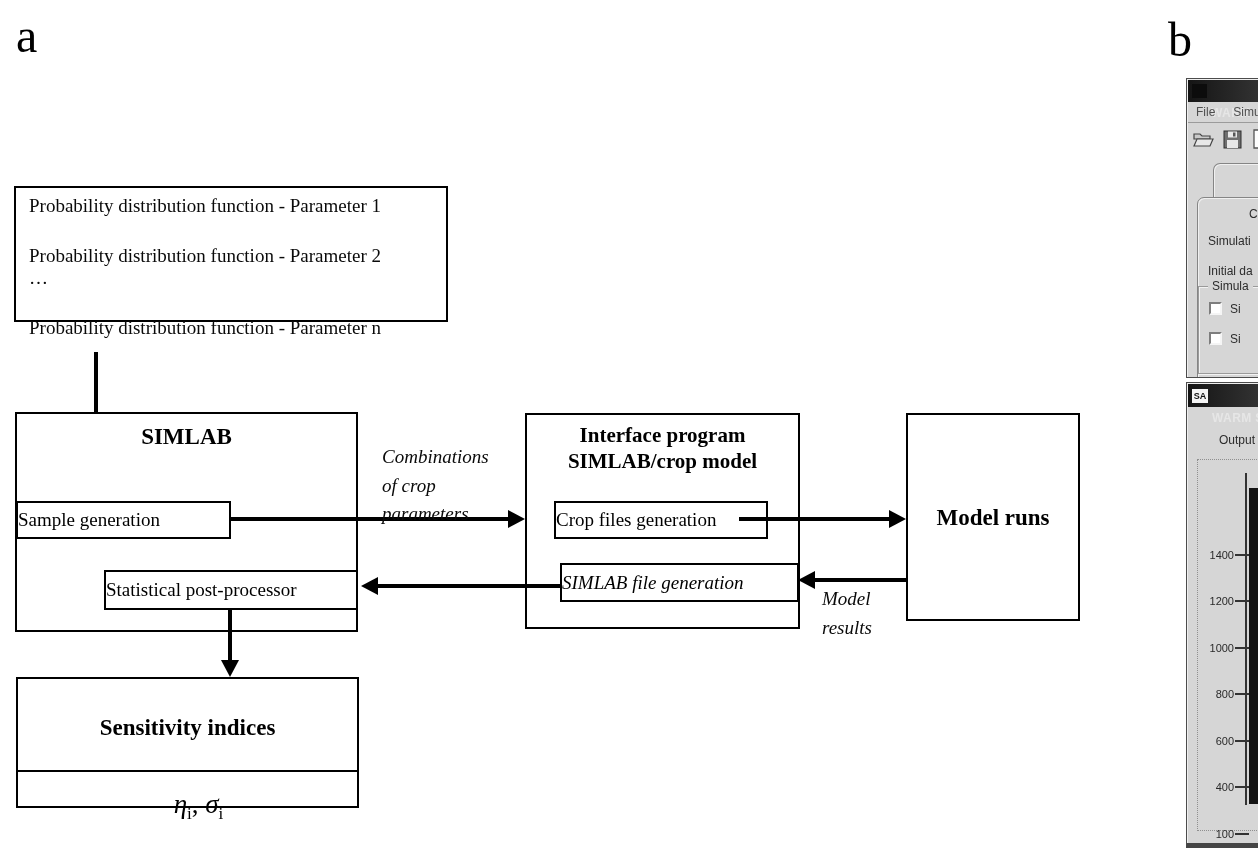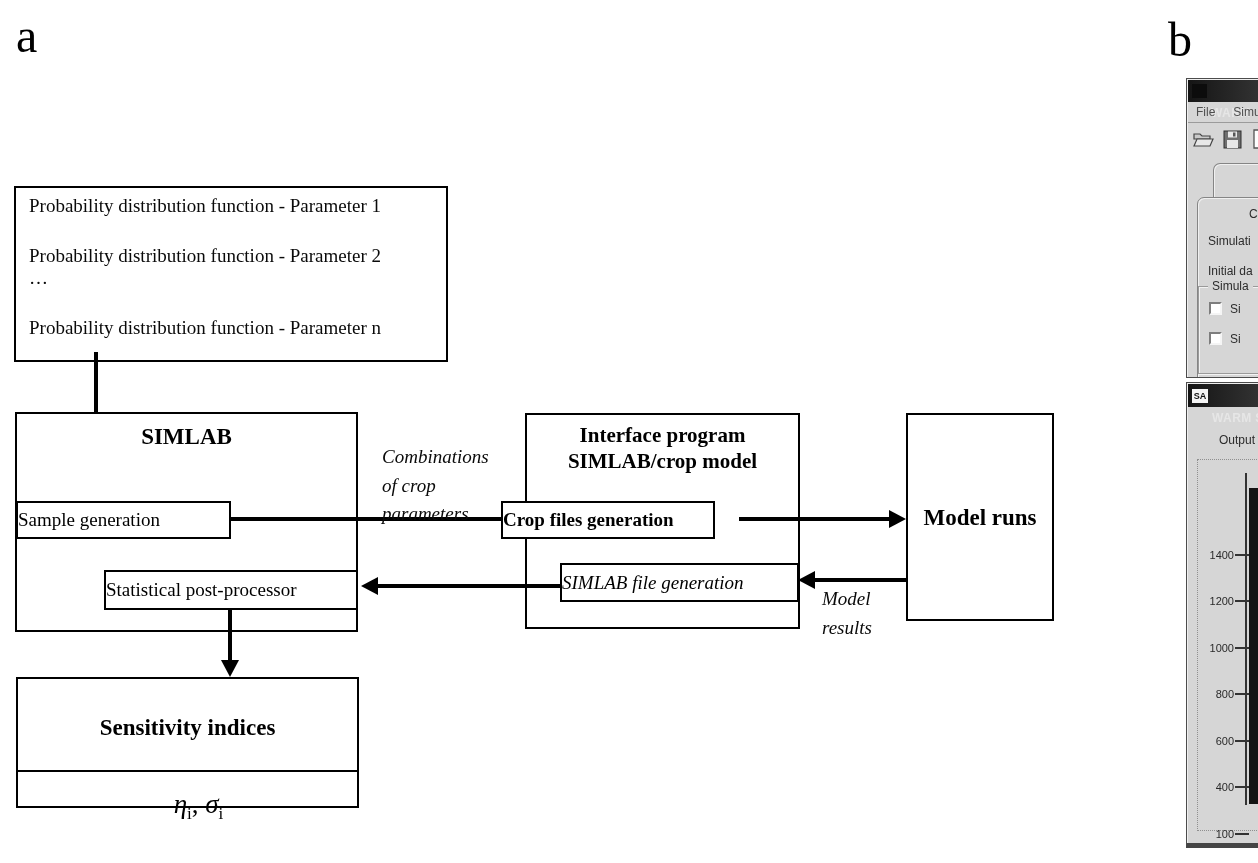--- a/index.html
+++ b/index.html
@@ -43,21 +43,21 @@
   .ytick { position:absolute; height:2px; background:#333; width:14px; }
   .chart-bar { position:absolute; background:#141414; }
 </style>
 </head>
 <body>
 
 <div class="stage">
 
   <div class="panel-label" style="left:16px; top:8px;">a</div>
 
-  <div class="dbox" style="left:14px; top:186px; width:434px; height:176px;">
+  <div class="dbox" style="left:14px; top:186px; width:434px; height:136px;">
     <div class="dtext" style="left:13px; top:7px;">Probability distribution function - Parameter 1</div>
     <div class="dtext" style="left:13px; top:57px;">Probability distribution function - Parameter 2</div>
     <div class="dtext" style="left:13px; top:79px;">…</div>
     <div class="dtext" style="left:13px; top:129px;">Probability distribution function - Parameter n</div>
   </div>
 
   <div class="ln" style="left:94px; top:352px; width:4px; height:132px;"></div>
   <div class="tri tri-down" style="left:87px; top:483px;"></div>
 
   <div class="dbox" style="left:15px; top:412px; width:343px; height:220px;">
@@ -75,31 +75,31 @@
   <div class="ital" style="left:382px; top:443px; width:120px;">
     <div>Combinations</div>
     <div>of crop</div>
     <div>parameters</div>
   </div>
 
   <div class="dbox" style="left:525px; top:413px; width:275px; height:216px;">
     <div class="dtitle" style="top:8px;">Interface program</div>
     <div class="dtitle" style="top:34px;">SIMLAB/crop model</div>
   </div>
-  <div class="dbox centered" style="left:501px; top:501px; width:214px; height:38px;font-weight:bold;">
+  <div class="dbox centered" style="left:554px; top:501px; width:214px; height:38px;">
     <span>Crop files generation</span>
   </div>
   <div class="dbox centered" style="left:560px; top:563px; width:239px; height:39px;font-style:italic;">
     <span>SIMLAB file generation</span>
   </div>
 
   <div class="ln" style="left:739px; top:517px; width:152px; height:4px;"></div>
   <div class="tri tri-right" style="left:889px; top:510px;"></div>
 
-  <div class="dbox" style="left:906px; top:413px; width:148px; height:208px;">
+  <div class="dbox" style="left:906px; top:413px; width:174px; height:208px;">
     <div class="dtitle" style="top:90px; font-size:23px;">Model runs</div>
   </div>
 
   <div class="ln" style="left:813px; top:578px; width:93px; height:4px;"></div>
   <div class="tri tri-left" style="left:798px; top:571px;"></div>
   <div class="ital" style="left:822px; top:585px; width:60px;">
     <div>Model</div>
     <div>results</div>
   </div>
 

